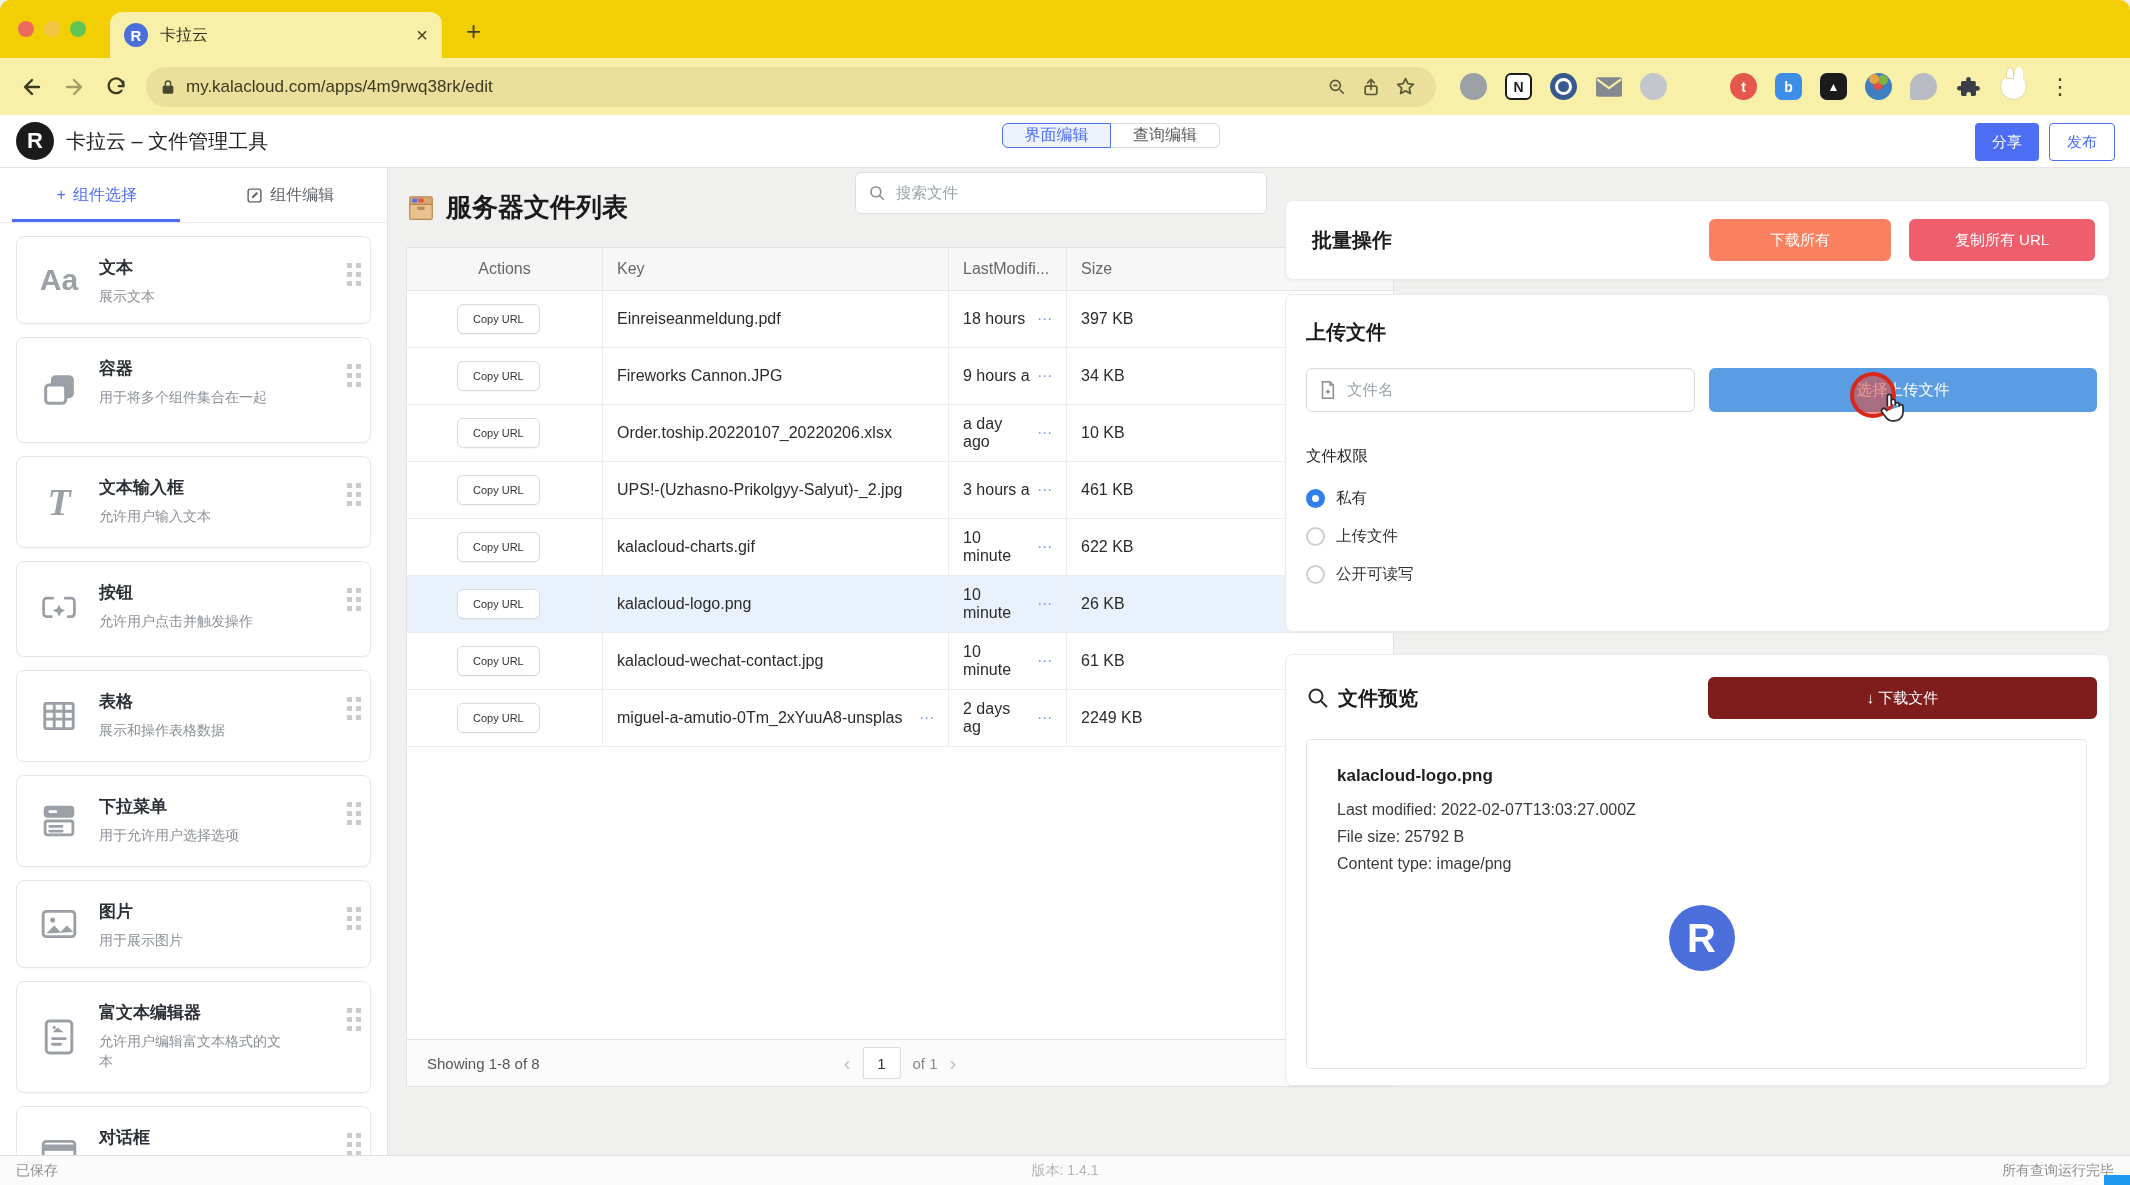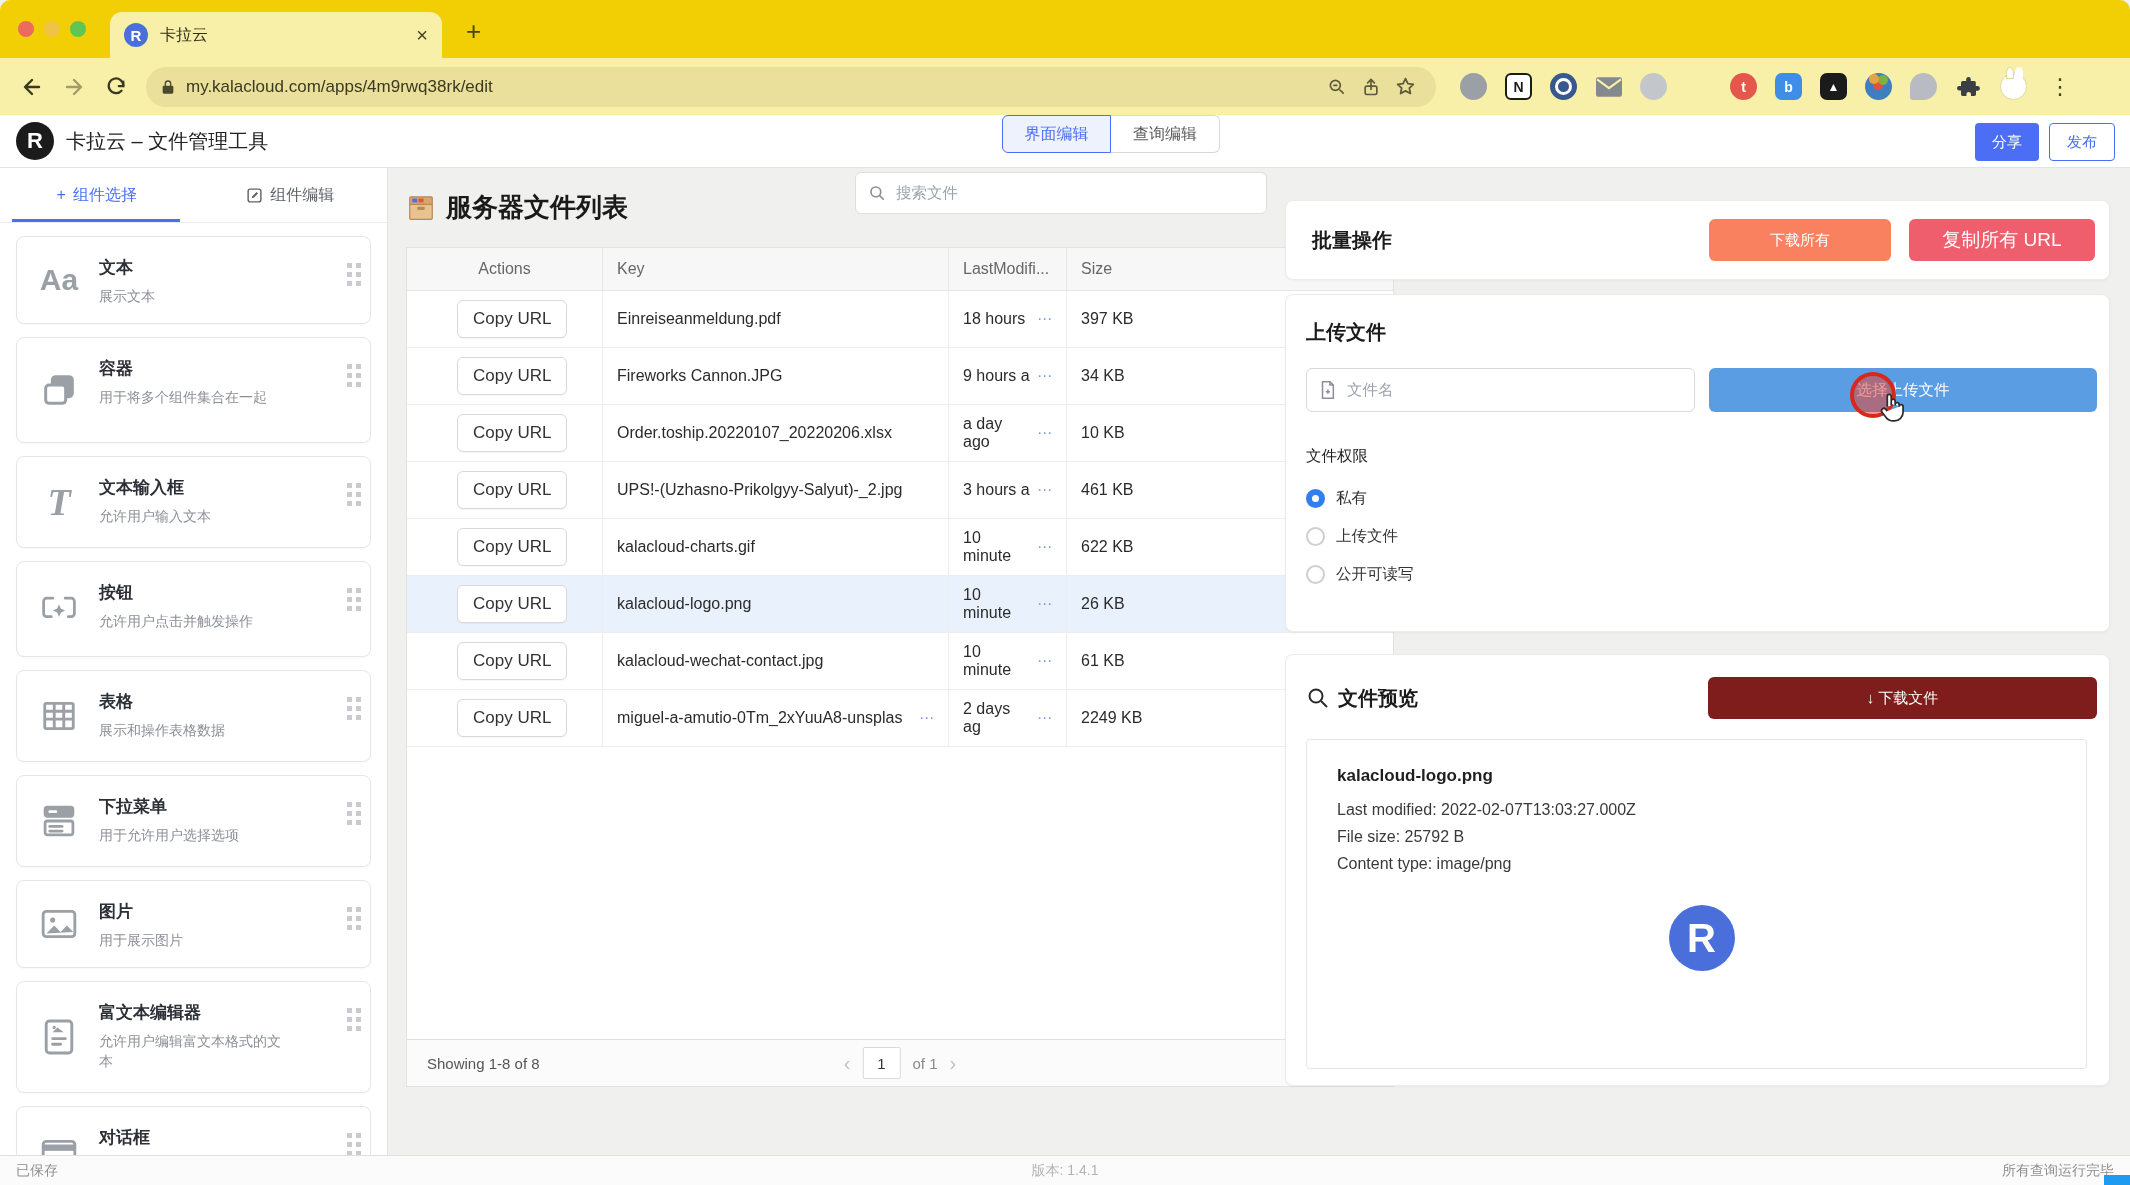--- a/index.html
+++ b/index.html
@@ -38,21 +38,21 @@
   .e-chat{background:#b8bcc2;border-radius:50% 50% 50% 12%;}
   .e-puzzle{background:transparent;}
   .e-rabbit{background:#fff;border:1px solid #e0d89a;position:relative;}
   .e-rabbit i{position:absolute;top:-7px;left:5px;width:6px;height:10px;background:#fff;border:1px solid #e0d89a;border-radius:50% 50% 0 0;box-shadow:9px 0 0 #fff;}
   .menu-dots{margin-left:16px;font-size:22px;color:#44431f;letter-spacing:2px;}
 
   
   .app-header{position:relative;height:53px;background:#fff;border-bottom:1px solid #e3e3e3;display:flex;align-items:center;padding:0 16px;box-sizing:border-box;}
   .app-logo{width:38px;height:38px;border-radius:50%;background:#1b1b1b;color:#fff;font-size:22px;font-weight:800;display:flex;align-items:center;justify-content:center;}
   .app-title{margin-left:12px;font-size:20px;color:#222;font-weight:500;}
-  .seg{position:absolute;left:1002px;top:0;display:flex;height:38px;}
+  .seg{position:absolute;left:1002px;top:8px;display:flex;height:25px;}
   .seg-cell{width:109px;display:flex;align-items:center;justify-content:center;font-size:16px;box-sizing:border-box;}
   .seg-on{background:#EDF2FD;color:#4C6EF5;border:1px solid #4C6EF5;border-radius:6px 0 0 6px;}
   .seg-off{background:#fff;color:#5a5a5a;border:1px solid #d9d9d9;border-left:none;border-radius:0 6px 6px 0;}
   .btn-share{position:absolute;left:1975px;top:8px;width:64px;height:38px;background:#4C6EF5;color:#fff;font-size:15px;border:none;border-radius:4px;}
   .btn-publish{position:absolute;left:2049px;top:8px;width:66px;height:38px;background:#fff;color:#4C6EF5;font-size:15px;border:1px solid #4C6EF5;border-radius:4px;box-sizing:border-box;}
 
   
   .app-body{display:flex;height:987px;}
   .sidebar{width:388px;background:#fff;border-right:1px solid #e3e3e3;box-sizing:border-box;display:flex;flex-direction:column;}
   .side-tabs{height:54px;display:flex;border-bottom:1px solid #ececec;position:relative;flex:none;}
@@ -80,39 +80,39 @@
   .thead,.trow{display:grid;grid-template-columns:196px 346px 118px 1fr;}
   .thead{height:42px;background:#f7f7f7;border-bottom:1px solid #e6e6e6;color:#666;font-size:16px;flex:none;}
   .thead>div{display:flex;align-items:center;padding:0 14px;border-right:1px solid #e6e6e6;box-sizing:border-box;}
   .thead>div:last-child{border-right:none;}
   .thead .c0{justify-content:center;}
   .trow{height:56px;border-bottom:1px solid #ededed;font-size:16px;color:#2b2b2b;flex:none;}
   .trow>div{display:flex;align-items:center;padding:0 14px;border-right:1px solid #ededed;box-sizing:border-box;overflow:hidden;}
   .trow>div:last-child{border-right:none;}
   .trow .c0{padding-left:50px;}
   .trow.sel{background:#E9F2FC;}
-  .copy-btn{padding:8px 15px;border:1px solid #d9d9d9;border-radius:6px;background:#fff;font-size:17px;color:#333;font-family:inherit;box-shadow:0 1px 1px rgba(0,0,0,.04);}
+  .copy-btn{padding:8px 15px;border:1px solid #d9d9d9;border-radius:6px;background:#fff;font-size:11px;color:#333;font-family:inherit;box-shadow:0 1px 1px rgba(0,0,0,.04);}
   .c2{justify-content:space-between;}
   .dots{color:#7D9BE0;font-size:15px;margin-left:6px;flex:none;}
   .tfill{flex:1;}
   .tfoot{height:46px;border-top:1px solid #e2e2e2;background:#fbfbfb;display:flex;align-items:center;position:relative;padding:0 20px;flex:none;}
   .showing{font-size:15px;color:#555;}
   .pager{position:absolute;left:50%;transform:translateX(-50%);display:flex;align-items:center;gap:12px;}
   .pg-arrow{color:#c0c0c0;font-size:20px;}
   .pg-box{width:38px;height:32px;border:1px solid #d9d9d9;border-radius:2px;background:#fff;text-align:center;font-size:15px;color:#333;font-family:inherit;box-sizing:border-box;}
   .pg-of{font-size:15px;color:#8a8a8a;}
   .foot-icons{margin-left:auto;display:flex;gap:26px;align-items:center;}
 
   
   .right-col{position:absolute;left:897px;top:0;width:825px;}
   .rcard{position:absolute;left:0;width:825px;background:#fff;border:1px solid #ebebeb;border-radius:8px;box-shadow:0 1px 3px rgba(0,0,0,.04);box-sizing:border-box;}
   .card-batch{top:32px;height:80px;display:flex;align-items:center;padding:0 14px 0 26px;}
   .r-title{font-size:20px;font-weight:700;color:#1b1b1b;}
   .btn-orange{margin-left:auto;width:182px;height:42px;background:#F9815F;color:#fff;border:none;border-radius:6px;font-size:15px;font-family:inherit;}
-  .btn-red{margin-left:18px;width:186px;height:42px;background:#EF5E6C;color:#fff;border:none;border-radius:6px;font-size:19px;font-family:inherit;}
+  .btn-red{margin-left:18px;width:186px;height:42px;background:#EF5E6C;color:#fff;border:none;border-radius:6px;font-size:15px;font-family:inherit;}
   .card-upload{top:126px;height:338px;padding:24px 12px 0 20px;}
   .u-row{display:flex;align-items:flex-start;margin-top:22px;}
   .file-input{width:390px;height:44px;border:1px solid #d9d9d9;border-radius:6px;display:flex;align-items:center;gap:9px;padding:0 12px;box-sizing:border-box;background:#fff;}
   .file-input input{border:none;outline:none;flex:1;font-size:15.5px;font-family:inherit;background:transparent;color:#333;}
   .file-input input::placeholder{color:#9aa3ad;}
   .btn-blue{margin-left:14px;width:389px;height:44px;background:#5B9DE2;color:#fff;border:none;border-radius:6px;font-size:15.5px;font-family:inherit;position:relative;}
   .perm-label{margin-top:34px;font-size:15.5px;color:#1f1f1f;font-weight:500;}
   .radio-row{display:flex;align-items:center;gap:11px;margin-top:17px;font-size:15.5px;color:#333;}
   .radio{width:19px;height:19px;border-radius:50%;border:2px solid #cfcfcf;background:#fff;box-sizing:border-box;flex:none;}
   .radio.sel{border:6px solid #2F80ED;}

